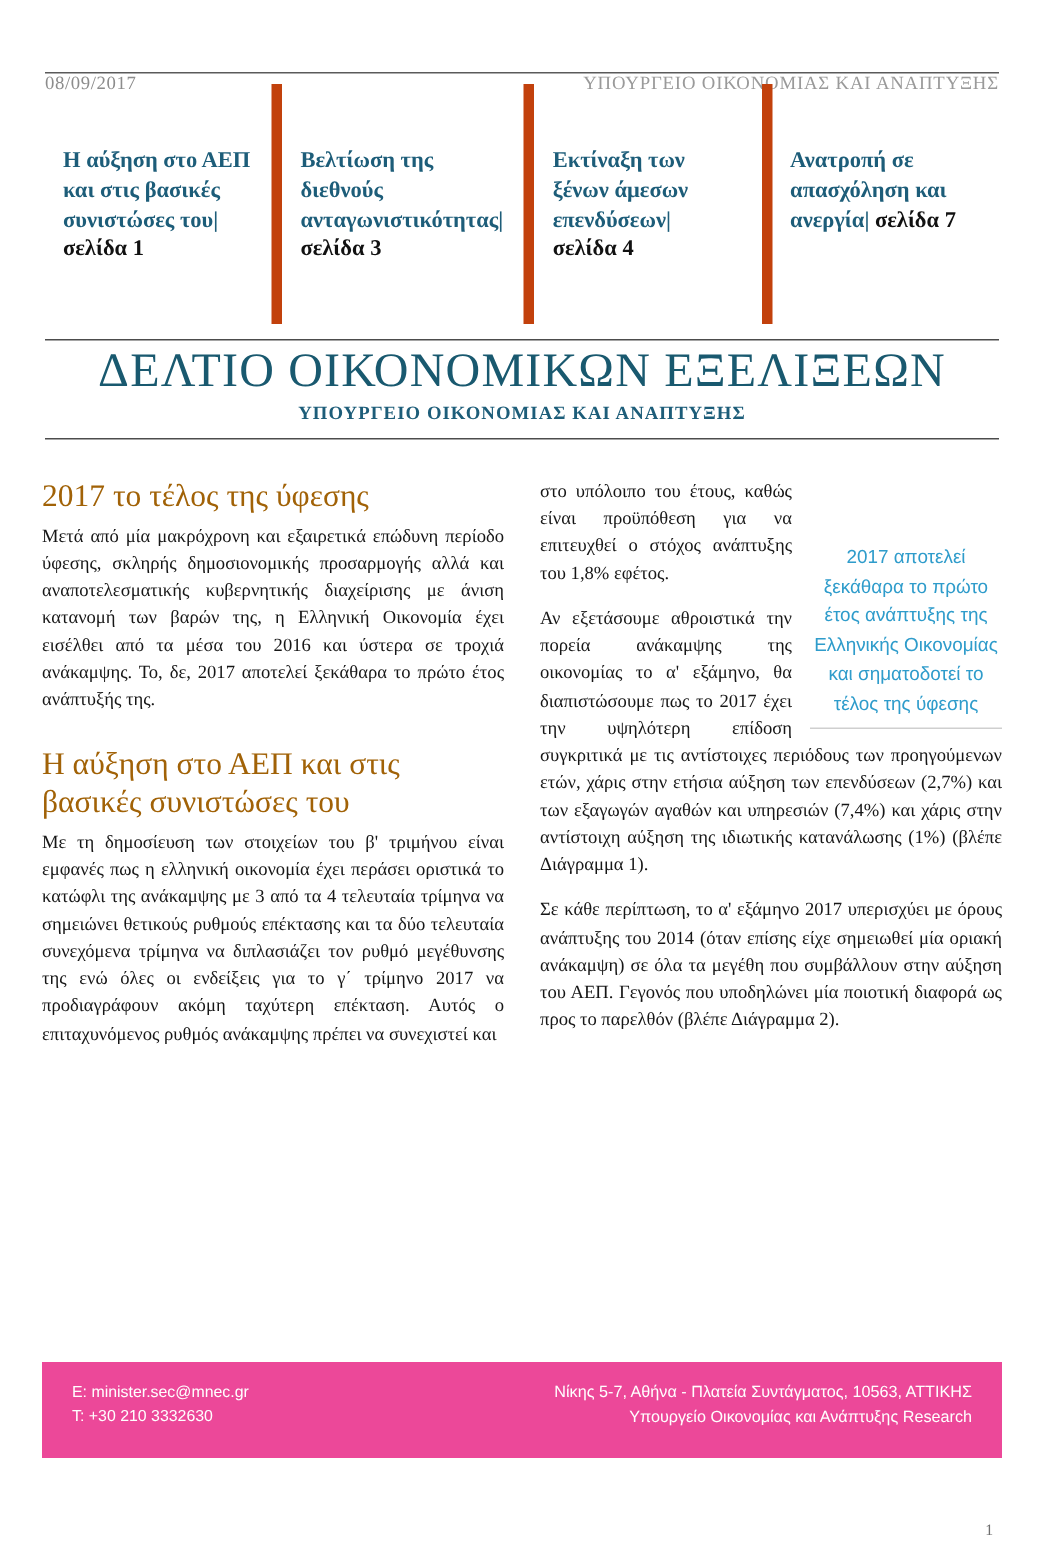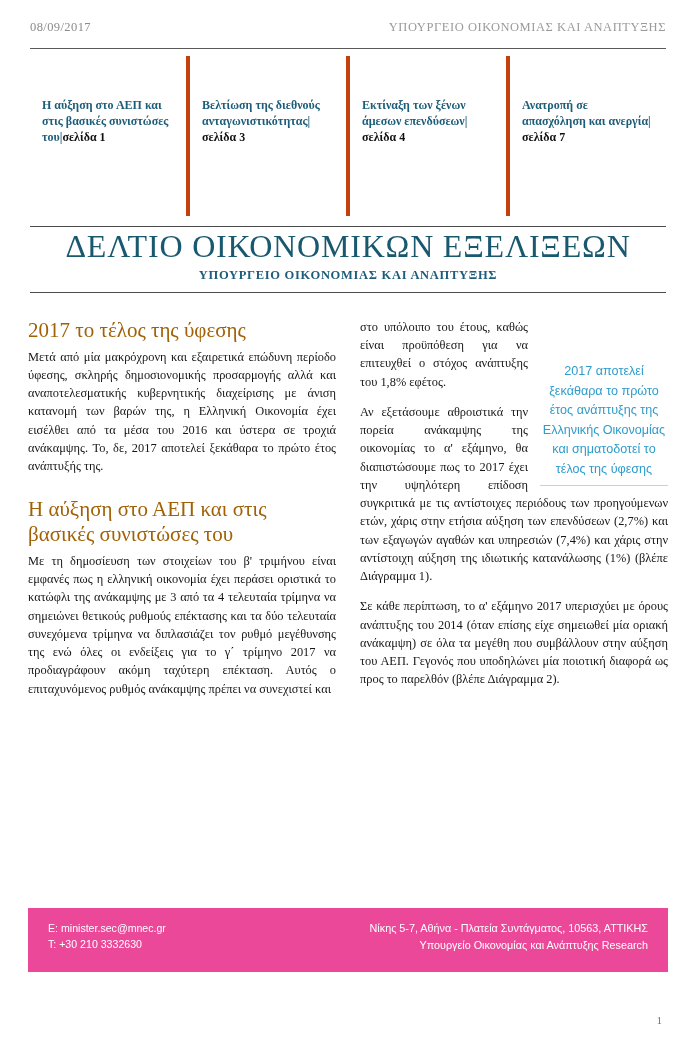--- a/index.html
+++ b/index.html
@@ -29,20 +29,21 @@
     width: 636px;
     display: flex;
     justify-content: space-between;
     align-items: baseline;
   }
   .issue-date {
     font-family: "Liberation Serif", serif;
     font-size: 12.5px;
     color: #8c8c8c;
     letter-spacing: .4px;
+    margin-top: 28px;
   }
   .ministry-line {
     font-family: "Liberation Serif", serif;
     font-size: 12.5px;
     color: #9a9a9a;
     letter-spacing: .55px;
   }
 
   .rule-top {
     position: absolute;
@@ -61,26 +62,26 @@
     width: 636px;
     height: 160px;
     display: flex;
   }
   .teaser {
     flex: 1 1 0;
     padding: 42px 14px 0 12px;
     box-sizing: border-box;
     font-family: "Liberation Serif", serif;
     font-weight: bold;
-    font-size: 12px;
+    font-size: 15px;
     line-height: 1.32;
     color: #1d5d79;
   }
   .teaser + .teaser {
-    border-left: 4px solid #c2410c;
+    border-left: 7px solid #c2410c;
   }
   .teaser .page-ref {
     color: #111111;
   }
 
   
   .rule-banner-top {
     position: absolute;
     left: 30px;
     top: 226px;

